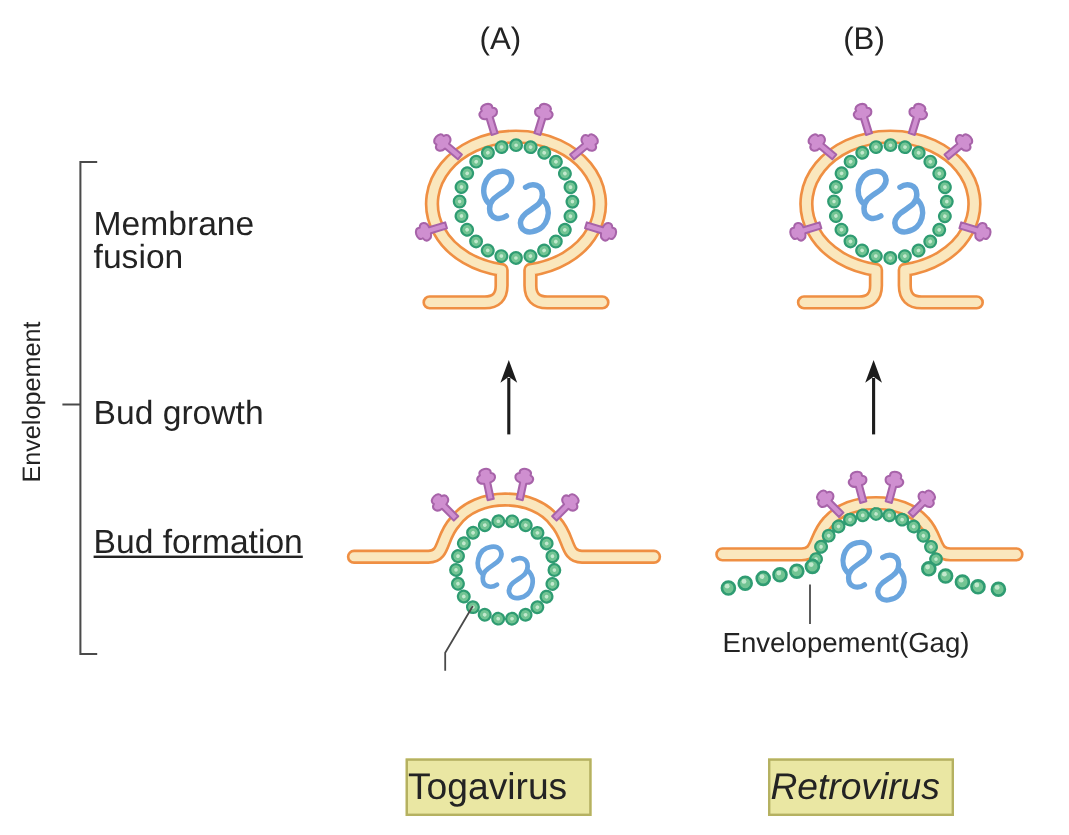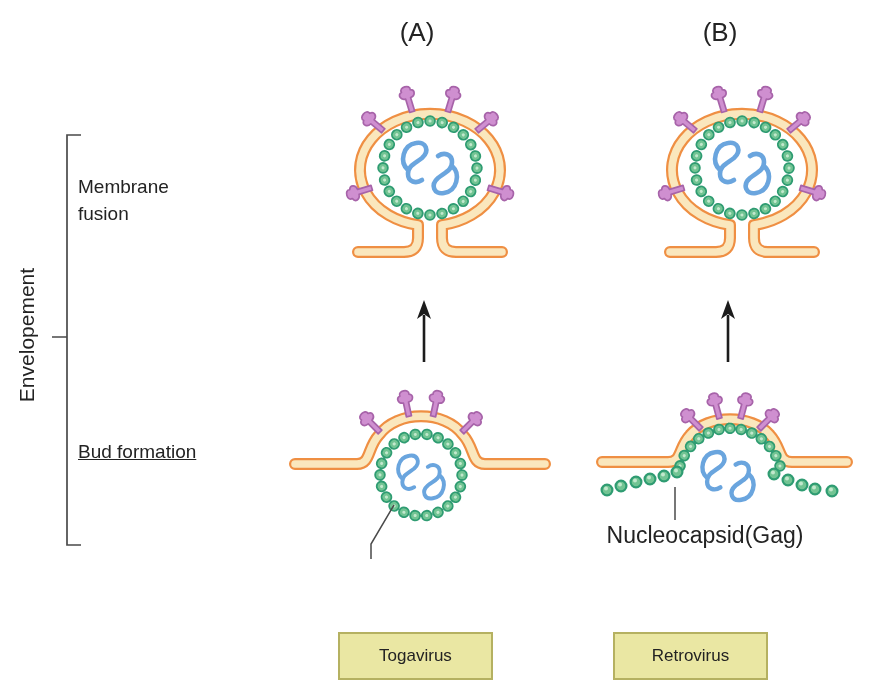--- a/index.html
+++ b/index.html
@@ -3,30 +3,30 @@
 <meta charset="utf-8">
 <style>
   html,body{margin:0;padding:0;background:var(--bg,#fff);}
   .canvas{
     position:relative;width:891px;height:696px;background:var(--bg,#fff);
     font-family:"Liberation Sans","DejaVu Sans",sans-serif;overflow:hidden;
   }
   .canvas svg{position:absolute;left:0;top:0;}
   .lbl{position:absolute;color:var(--text,#232323);}
   .col-label{width:80px;text-align:center;font-size:26px;}
-  .stage-label{font-size:19px;line-height:27px;white-space:pre-line;}
+  .stage-label{font-size:28px;line-height:27px;white-space:pre-line;}
   .bracket-label{
     width:170px;height:26px;text-align:center;font-size:21px;
     transform:rotate(-90deg);transform-origin:center center;
   }
   .capsid-label{text-align:center;font-size:23px;}
   .virus-box{
     position:absolute;width:151px;height:44px;
     background:var(--box-fill,#eae7a3);border:2px solid var(--box-border,#b5b161);
-    color:var(--text,#232323);font-size:17px;text-align:center;line-height:44px;
+    color:var(--text,#232323);font-size:31px;line-height:44px;
   }
   
   .mem-o{fill:none;stroke:var(--membrane-stroke,#ef8f43);stroke-width:12;stroke-linecap:round;stroke-linejoin:round;}
   .mem-i{fill:none;stroke:var(--membrane-fill,#fae7bd);stroke-width:7.6;stroke-linecap:round;stroke-linejoin:round;}
   .ring-o{fill:none;stroke:var(--bead-stroke,#2f9c72);stroke-width:11.5;stroke-linecap:round;stroke-dasharray:0.012 0.988;}
   .ring-m{fill:none;stroke:var(--bead-fill,#72c493);stroke-width:7.8;stroke-linecap:round;stroke-dasharray:0.012 0.988;}
   .ring-h{fill:none;stroke:var(--bead-hi,#c2e8cd);stroke-width:3;stroke-linecap:round;stroke-dasharray:0.012 0.988;}
   .bead-dot{fill:var(--bead-fill,#72c493);stroke:var(--bead-stroke,#2f9c72);stroke-width:2.2;}
   .bead-dot-hi{fill:var(--bead-hi,#c2e8cd);stroke:none;}
   .genome{fill:none;stroke:var(--genome,#6aa5de);stroke-width:4.6;stroke-linecap:round;}
@@ -155,20 +155,21 @@
     <line class="leader" x1="675" y1="487" x2="675" y2="520"></line>
   </svg>
 
   <div class="lbl col-label" style="left:377px;top:17px;">(A)</div>
   <div class="lbl col-label" style="left:680px;top:17px;">(B)</div>
 
   <div class="lbl bracket-label" style="left:-57px;top:322px;">Envelopement</div>
 
   <div class="lbl stage-label" style="left:78px;top:173px;">Membrane
 fusion</div>
+  <div class="lbl stage-label" style="left:78px;top:330px;">Bud growth</div>
   <div class="lbl stage-label" style="left:78px;top:438px;text-decoration:underline;">Bud formation</div>
 
-  <div class="lbl capsid-label" style="left:585px;top:522px;width:240px;">Nucleocapsid(Gag)</div>
+  <div class="lbl capsid-label" style="left:585px;top:522px;width:240px;">Envelopement(Gag)</div>
 
   <div class="virus-box" style="left:338px;top:632px;">Togavirus</div>
-  <div class="virus-box" style="left:613px;top:632px;">Retrovirus</div>
+  <div class="virus-box" style="left:640px;top:632px;font-style:italic;">Retrovirus</div>
 
 </div>
 
 </body></html>

